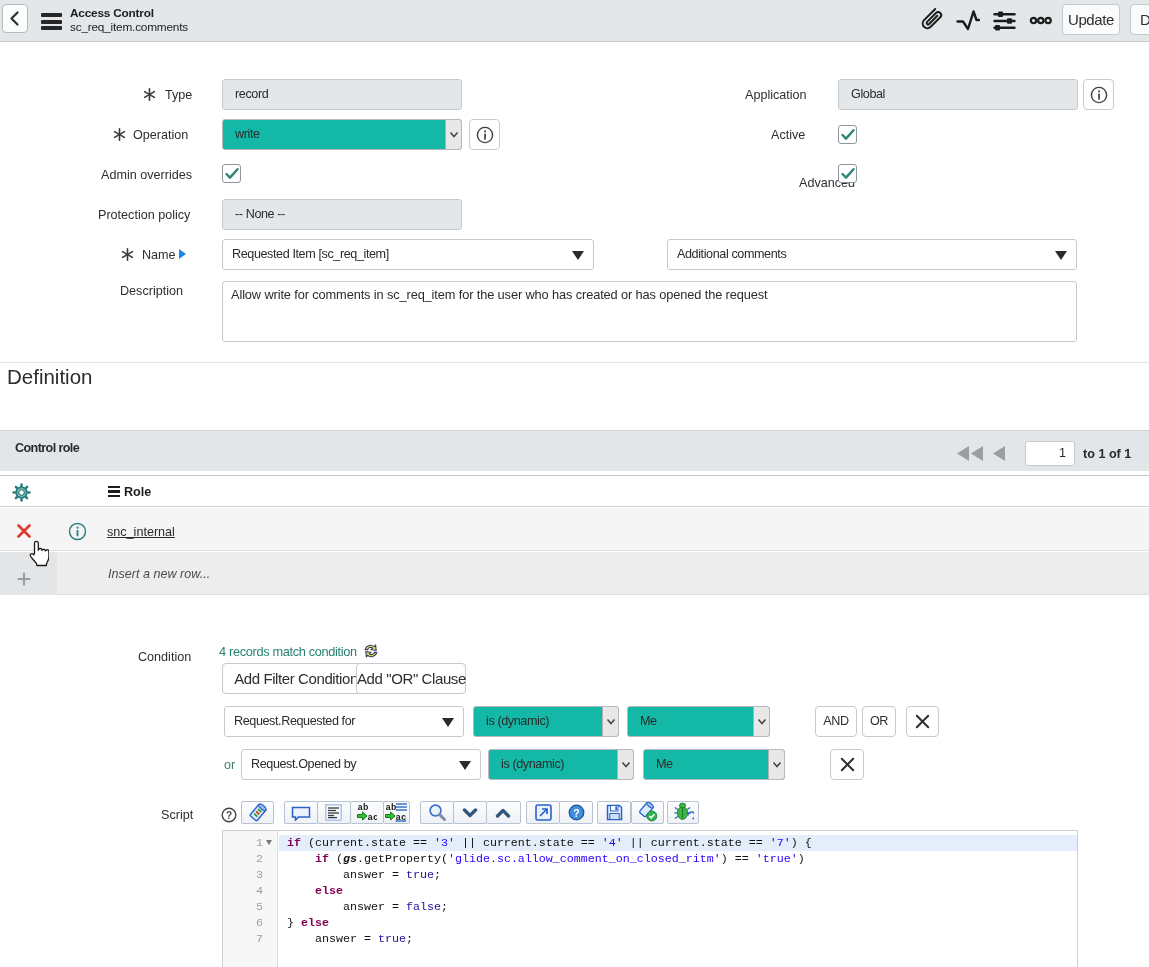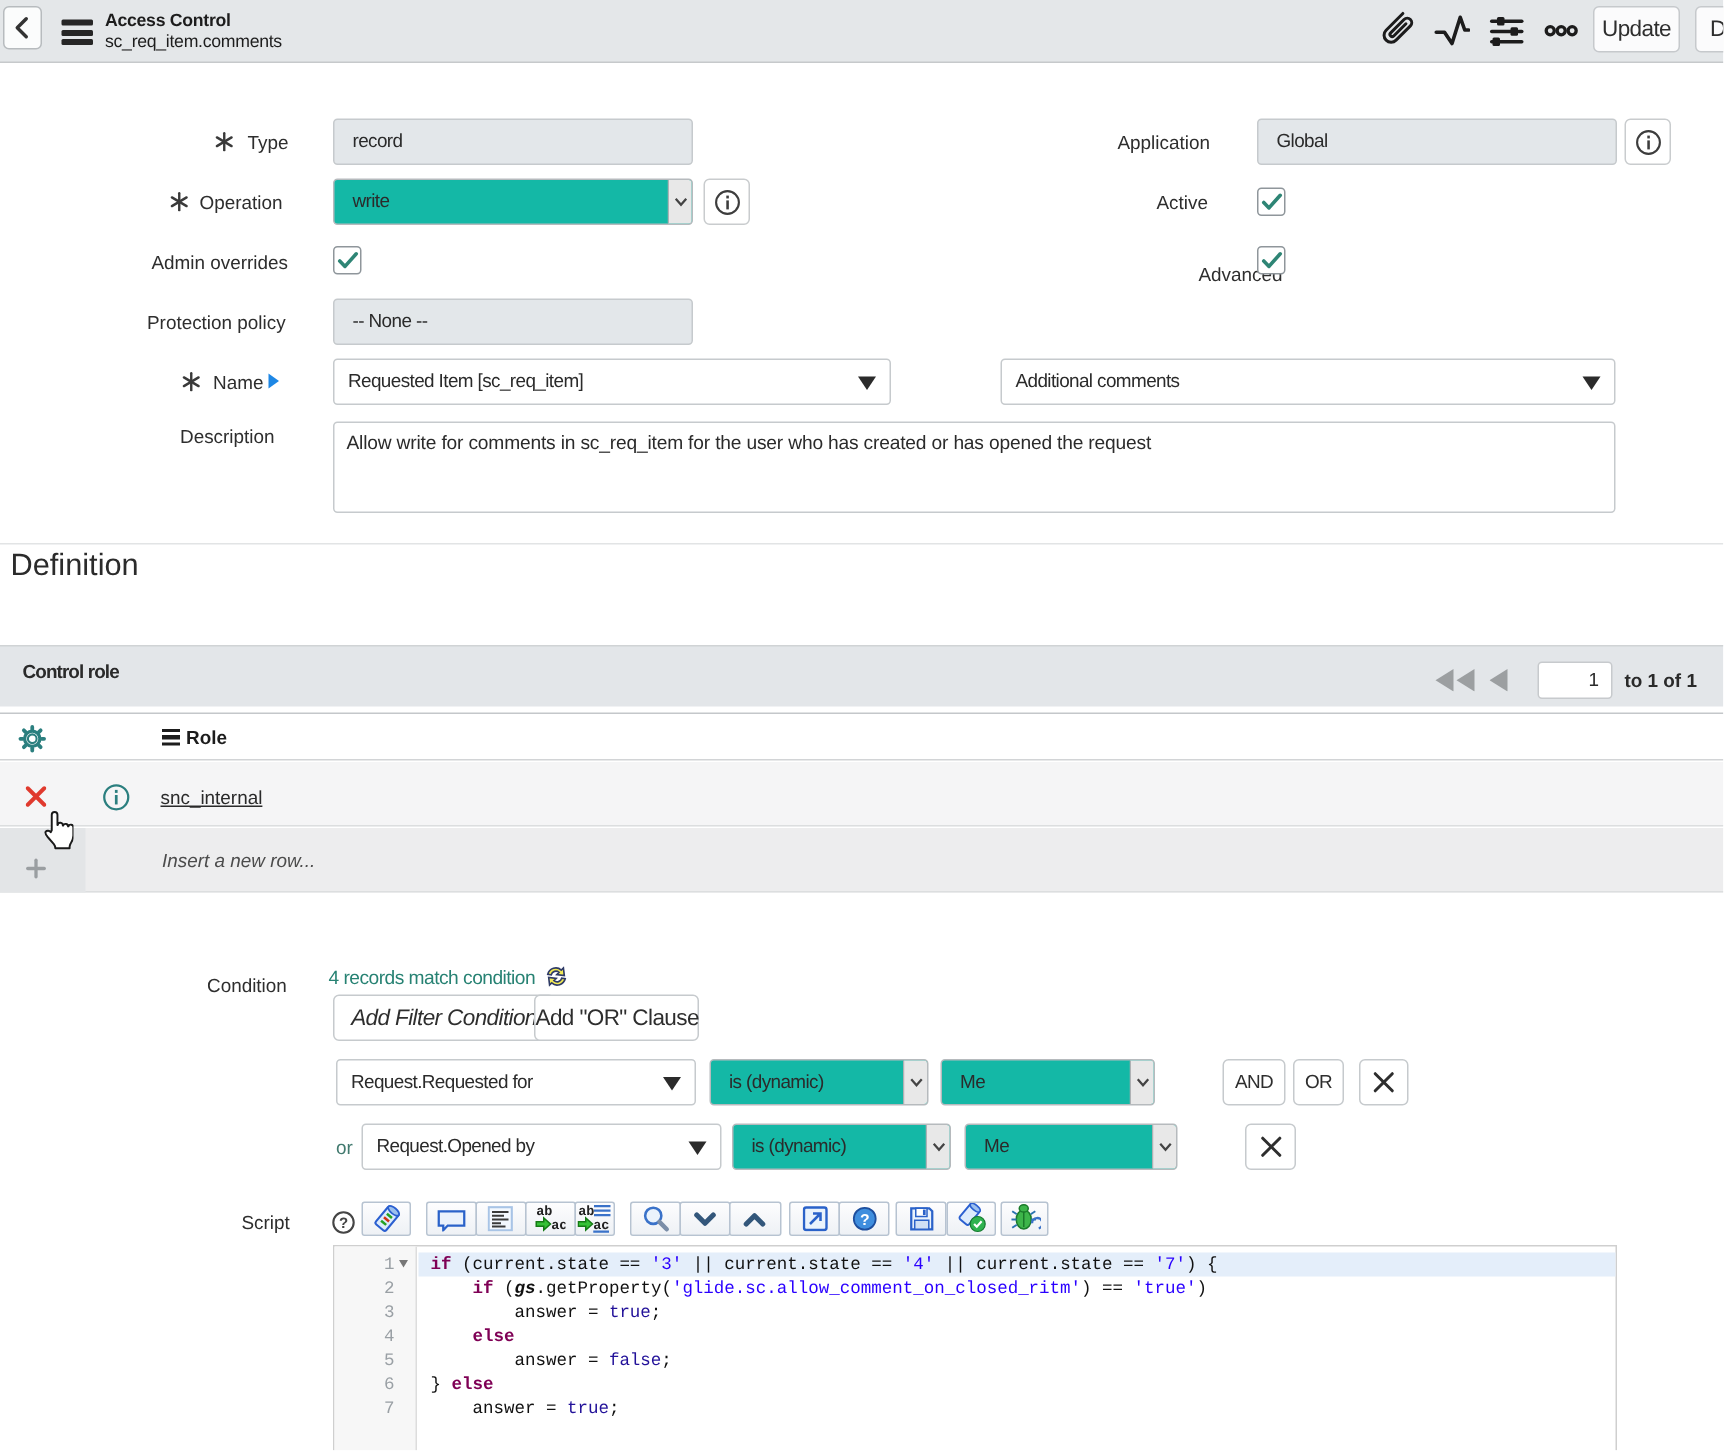--- a/index.html
+++ b/index.html
@@ -225,21 +225,21 @@
   <div class="lbl" style="left:108px;top:567px;font-style:italic;color:#4c4c4c;">Insert a new row...</div>
 
   <div class="lbl" style="left:138px;top:650px;">Condition</div>
   <div class="lbl" style="left:219px;top:643.5px;color:#278273;font-size:12.8px;letter-spacing:-0.35px;">4 records match condition</div>
   <svg class="abs" style="left:363px;top:643px;" width="16" height="16" viewBox="0 0 16 16">
     <g stroke="#2f3b66" stroke-width="1.1" fill="#f2ea55">
       <path d="M2.2,6.5 a5.5,5.5 0 0 1 9,-2.8 l1.4,-1.4 0.6,5 -5,-0.6 1.5,-1.5 a3.2,3.2 0 0 0 -5.2,1.7 z"></path>
       <path d="M13.8,9.5 a5.5,5.5 0 0 1 -9,2.8 l-1.4,1.4 -0.6,-5 5,0.6 -1.5,1.5 a3.2,3.2 0 0 0 5.2,-1.7 z"></path>
     </g>
   </svg>
-  <div class="btn" style="left:222px;top:663px;width:148px;line-height:29px;font-style:italic;">Add Filter Condition</div>
+  <div class="btn" style="left:222px;top:663px;width:148px;line-height:29px;">Add Filter Condition</div>
   <div class="btn" style="left:356px;top:663px;width:110px;line-height:29px;">Add "OR" Clause</div>
 
   <div class="sel" style="left:224px;top:706px;width:240px;">Request.Requested for<span class="tri"></span></div>
   <div class="nsel" style="left:473px;top:706px;width:146px;">is (dynamic)
     <div class="cbox">
         <svg width="10" height="8" viewBox="0 0 10 8">
           <polyline points="1.5,1.5 5,5.5 8.5,1.5" fill="none" stroke="#444" stroke-width="1.5"></polyline>
         </svg>
       </div>
   </div>

